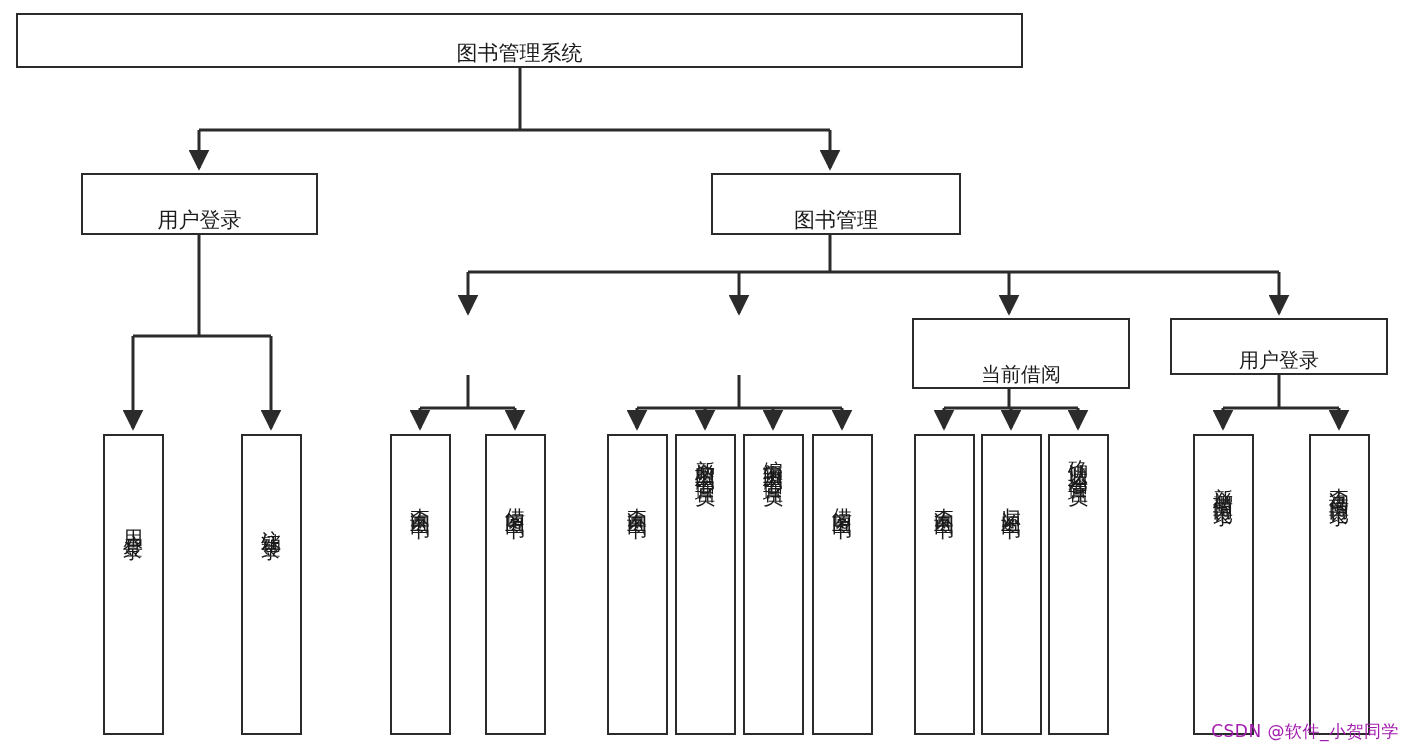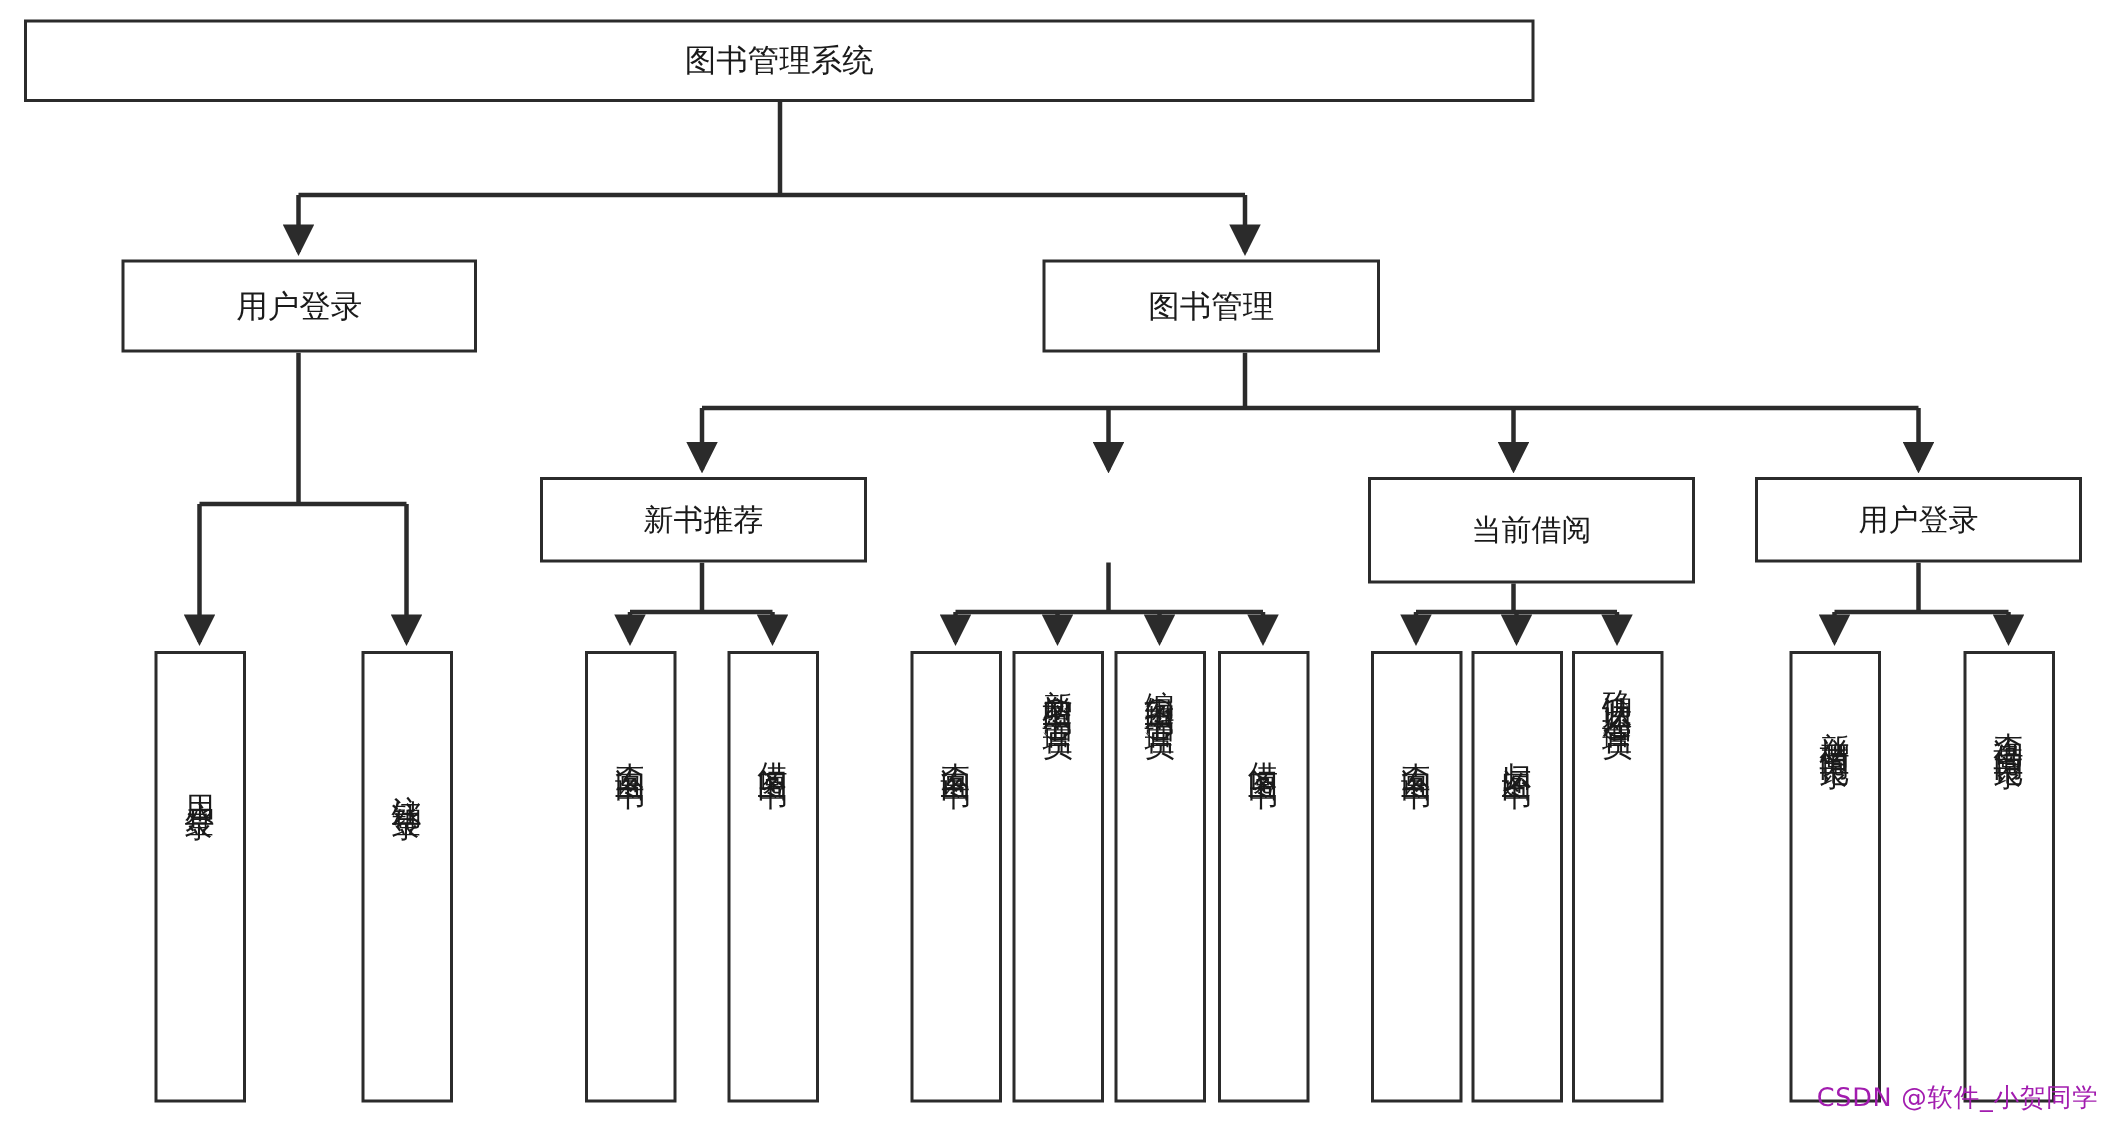--- a/index.html
+++ b/index.html
@@ -25,21 +25,21 @@
     width: 1405px;
     height: 747px;
     pointer-events: none;
   }
   .node {
     position: absolute;
     box-sizing: border-box;
     background: #ffffff;
     border: 2px solid #2b2b2b;
     display: flex;
-    align-items: center;
+    align-items: flex-end;
     justify-content: center;
     color: #1a1a1a;
   }
   .node-label {
     display: block;
     text-align: center;
     line-height: 1.18;
     white-space: nowrap;
   }
   .node-root .node-label {
@@ -143,27 +143,24 @@
     </g>
   </svg>
 
   <div class="node node-root" style="left:16px; top:13px; width:1007px; height:55px;">
     <span class="node-label">图书管理系统</span>
   </div>
 
   <div class="node node-l1" style="left:81px; top:173px; width:237px; height:62px;">
     <span class="node-label">用户登录</span>
   </div>
-  <div class="node node-l1" style="left:695px; top:173px; width:225px; height:62px;">
+  <div class="node node-l1" style="left:711px; top:173px; width:250px; height:62px;">
     <span class="node-label">图书管理</span>
   </div>
 
-  <div class="node node-l2" style="left:360px; top:318px; width:218px; height:57px;">
-    <span class="node-label">新书推荐</span>
-  </div>
   <div class="node node-l2" style="left:912px; top:318px; width:218px; height:71px;">
     <span class="node-label">当前借阅</span>
   </div>
   <div class="node node-l2" style="left:1170px; top:318px; width:218px; height:57px;">
     <span class="node-label">用户登录</span>
   </div>
 
   <div class="node node-leaf leaf-mid" style="left:103px; top:434px; width:61px; height:301px;">
     <span class="node-label">用户登录</span>
   </div>

